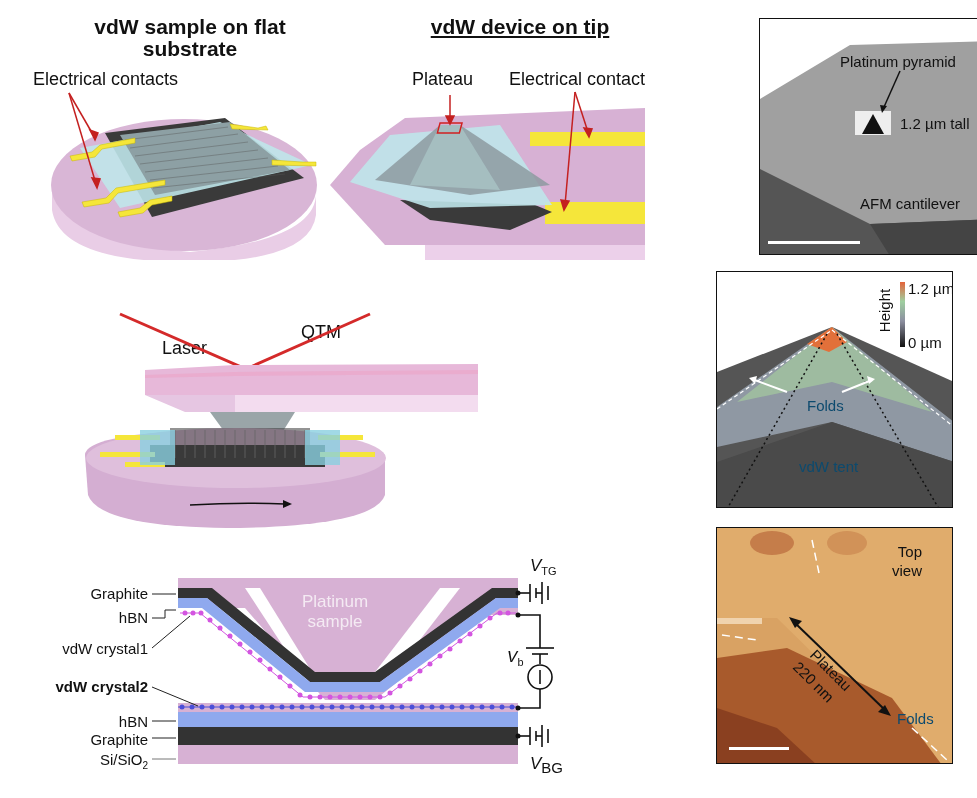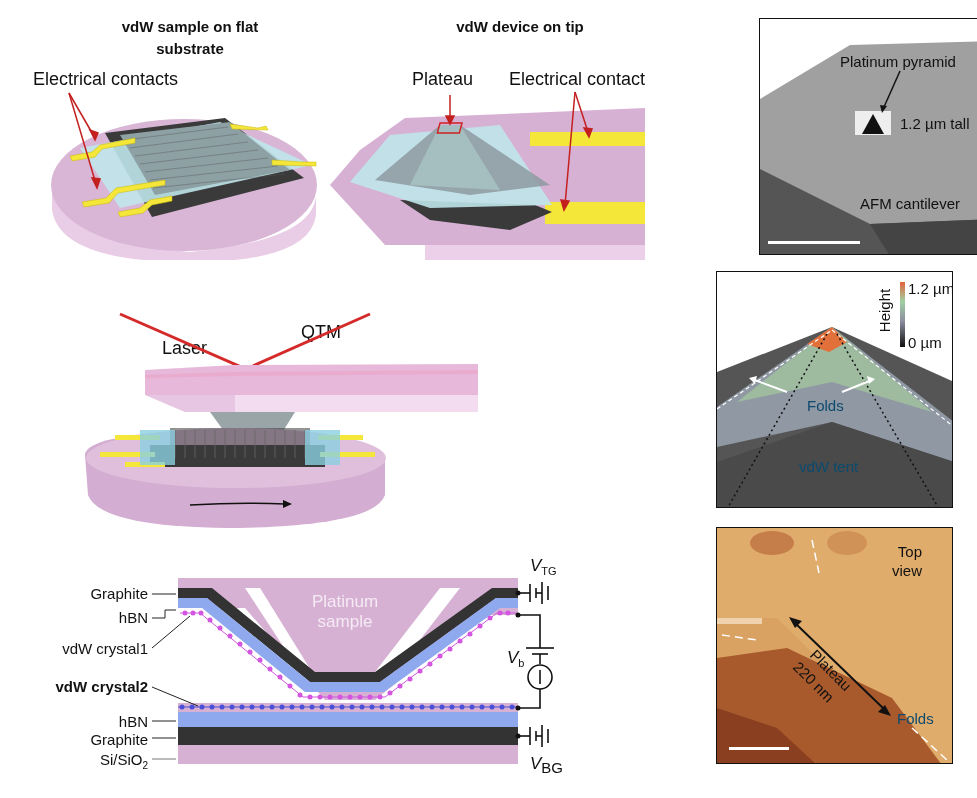--- a/index.html
+++ b/index.html
@@ -1,18 +1,18 @@
 <!DOCTYPE html>
 <html><head>
 <meta charset="utf-8">
 <style>
   html,body{margin:0;padding:0;background:#ffffff;}
   body{width:977px;height:798px;position:relative;overflow:hidden;font-family:"Liberation Sans",sans-serif;color:#111;}
   .abs{position:absolute;}
-  .title{font-weight:bold;font-size:15px;text-align:center;line-height:22px;}
+  .title{font-weight:bold;font-size:21px;text-align:center;line-height:22px;}
   .lbl{font-size:18px;line-height:20px;white-space:nowrap;}
   .lbl-sm{font-size:15px;line-height:17px;white-space:nowrap;}
   .panel{position:absolute;border:1.5px solid #111;overflow:hidden;box-sizing:border-box;}
   svg{position:absolute;left:0;top:0;}
   .white{color:#0c4a6e;}
 </style>
 </head>
 <body>
 
 <div class="abs title" style="left:70px;top:16px;width:240px;">
@@ -51,21 +51,21 @@
   </g>
 
   <g stroke="#c42020" stroke-width="1.5" fill="#c42020">
     <line x1="69" y1="93" x2="95" y2="138"></line>
     <line x1="69" y1="93" x2="96" y2="184"></line>
     <polygon points="95,140 90,130 98,133"></polygon>
     <polygon points="97,188 92,178 100,179"></polygon>
   </g>
 </svg>
 
-<div class="abs title" style="left:420px;top:16px;width:200px;">vdW device on tip</div>
+<div class="abs title" style="left:420px;top:16px;width:200px;text-decoration:underline;">vdW device on tip</div>
 <div class="abs lbl" style="left:412px;top:69px;">Plateau</div>
 <div class="abs lbl" style="left:509px;top:69px;">Electrical contact</div>
 
 <svg width="360" height="260" style="left:330px;top:0;">
 
   <polygon points="30,150 75,118 315,108 315,245 55,245 0,185" fill="#d7b1d4"></polygon>
 
   <polygon points="95,245 315,245 315,260 95,260" fill="#ecd0ea"></polygon>
 
   <rect x="200" y="132" width="115" height="14" fill="#f5e63a"></rect>
@@ -275,28 +275,28 @@
 
 <div class="abs lbl-sm" style="right:829px;top:585px;">Graphite</div>
 <div class="abs lbl-sm" style="right:829px;top:609px;">hBN</div>
 <div class="abs lbl-sm" style="right:829px;top:640px;">vdW crystal1</div>
 <div class="abs lbl-sm" style="right:829px;top:678px;font-weight:bold;">vdW crystal2</div>
 <div class="abs lbl-sm" style="right:829px;top:713px;">hBN</div>
 <div class="abs lbl-sm" style="right:829px;top:731px;">Graphite</div>
 <div class="abs lbl-sm" style="right:829px;top:751px;">
   <span>Si/SiO</span><sub style="font-size:10px;">2</sub>
 </div>
-<div class="abs white" style="left:290px;top:592px;width:110px;text-align:center;font-size:17px;line-height:20px;color:#f4eaf3;">
+<div class="abs white" style="left:280px;top:592px;width:110px;text-align:center;font-size:17px;line-height:20px;color:#f4eaf3;">
   <div>Platinum</div>
   <div>sample</div>
 </div>
 <div class="abs" style="left:530px;top:556px;font-size:17px;font-style:italic;">
   <span>V</span><sub style="font-size:11px;font-style:normal;">TG</sub>
 </div>
-<div class="abs" style="left:507px;top:648px;font-size:17px;font-style:italic;">
+<div class="abs" style="left:507px;top:648px;font-size:17px;font-style:italic;font-family:Liberation Mono, monospace;">
   <span>V</span><sub style="font-size:11px;font-style:normal;">b</sub>
 </div>
 <div class="abs" style="left:530px;top:754px;font-size:17px;font-style:italic;">
   <span>V</span><sub style="font-size:15px;font-style:normal;">BG</sub>
 </div>
 
 <div class="panel" style="left:724px;top:18px;width:237px;height:237px;background:#a0a0a0;margin-left:35px;">
   <svg width="237" height="237">
     <polygon points="0,0 237,0 237,22 90,26 0,80" fill="#ffffff"></polygon>
     <polygon points="0,150 0,237 237,237 237,200 110,205" fill="#555"></polygon>

